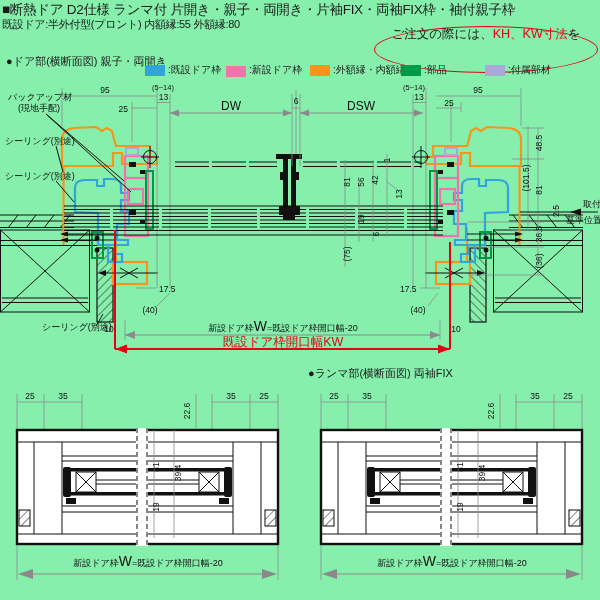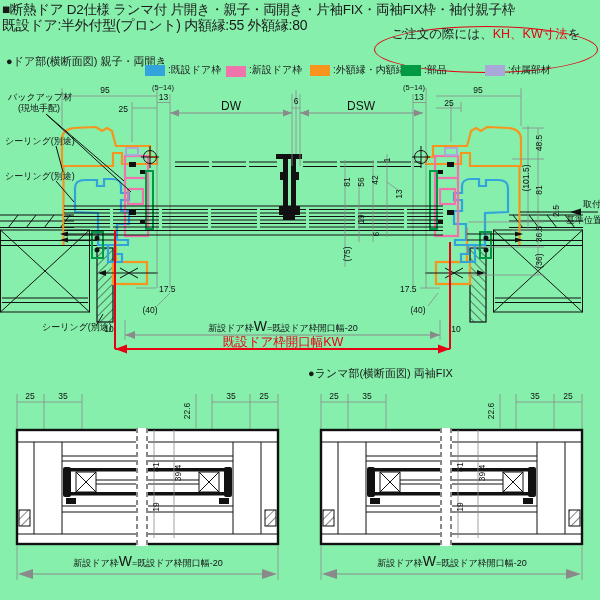--- a/index.html
+++ b/index.html
@@ -1,19 +1,19 @@
 <!DOCTYPE html>
 <html style="--c-existing: #33a3dc; --c-new-frame: #f173ac; --c-frame-edge: #f7941e; --c-parts: #009944; --c-accessory: #a9a9d9; --c-red: #e60012;"><head>
 <meta charset="utf-8">
 <style>
   html,body{margin:0;padding:0;background:#fff;}
   .page{position:relative;width:600px;height:600px;background:#86efac;overflow:hidden;
         font-family:"Liberation Sans","DejaVu Sans",sans-serif;color:#1a1a1a;}
   .t1{position:absolute;left:2px;top:1px;font-size:13.5px;white-space:nowrap;letter-spacing:-0.3px;}
-  .t2{position:absolute;left:2px;top:17px;font-size:14px;white-space:nowrap;letter-spacing:-0.3px;}
+  .t2{position:absolute;left:2px;top:17px;font-size:11px;white-space:nowrap;letter-spacing:-0.3px;}
   .note{position:absolute;left:374px;top:26px;width:224px;height:47px;border:1.8px solid var(--c-red);
         border-radius:50%;box-sizing:border-box;display:flex;justify-content:center;
         padding:0 12px;font-size:12.5px;line-height:1.25;white-space:nowrap;}
   .note .em{color:var(--c-red);}
   .secL{position:absolute;font-size:11px;white-space:nowrap;}
   .litem{position:absolute;top:63px;display:flex;align-items:center;gap:3px;font-size:10px;white-space:nowrap;}
   .sw{width:20px;height:11px;display:inline-block;}
   svg{position:absolute;}
   svg text{font-family:"Liberation Sans","DejaVu Sans",sans-serif;}
   .dt{font-size:8.5px;fill:#111;}

